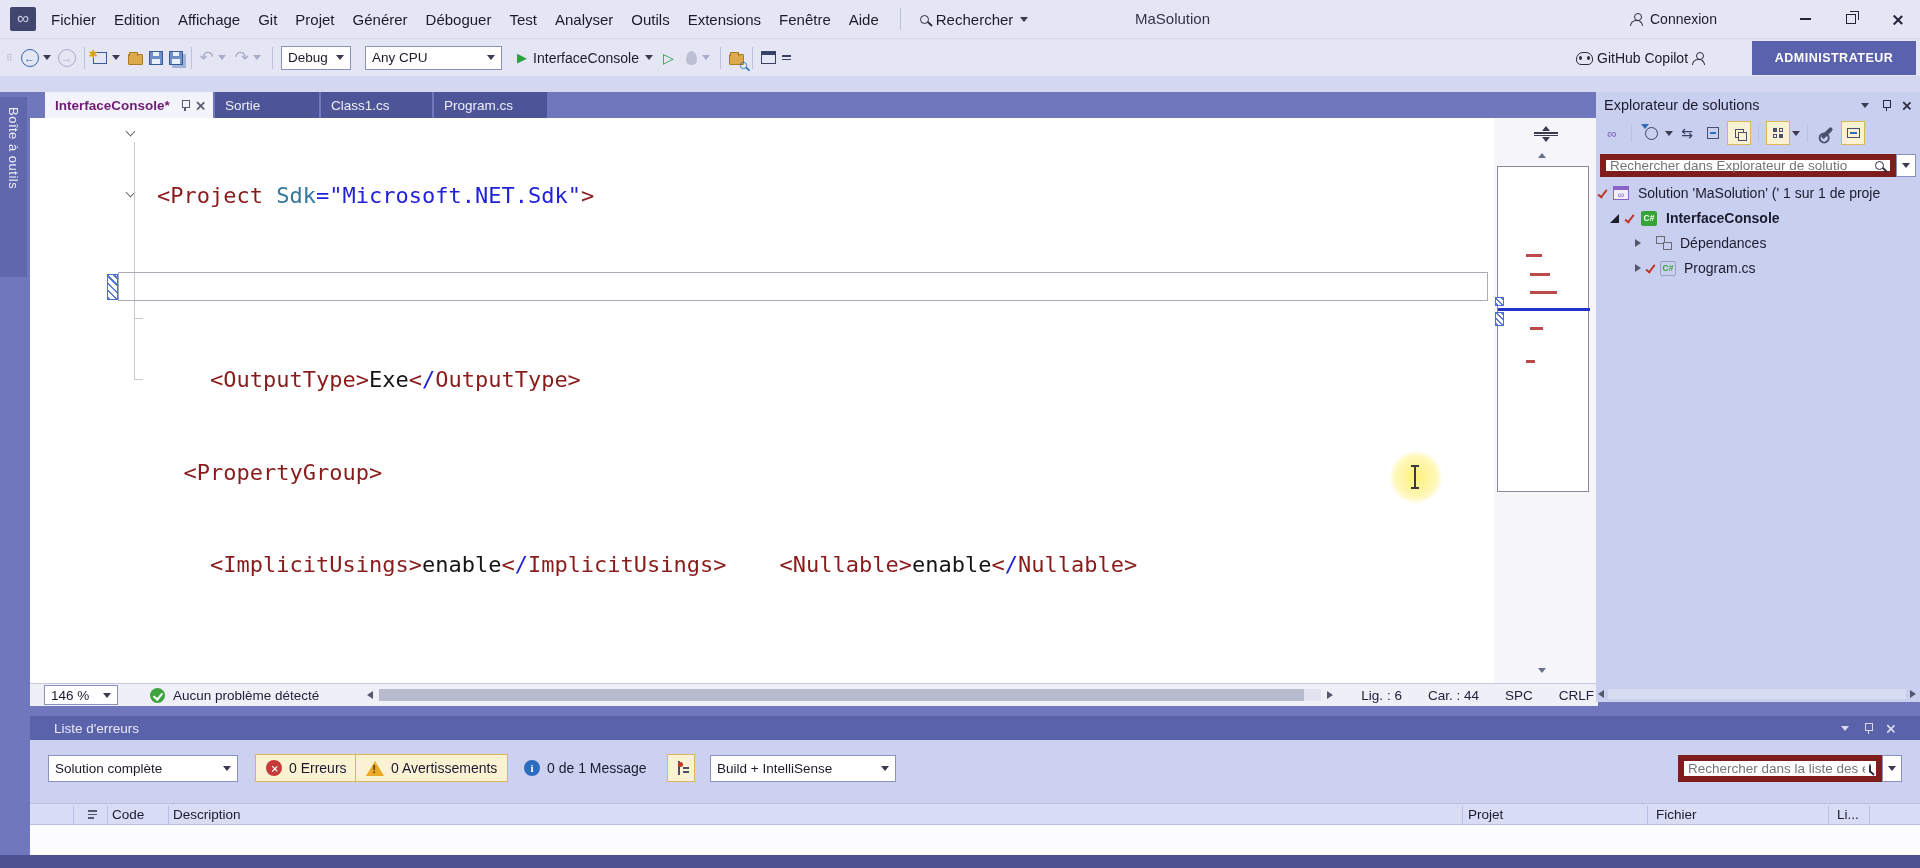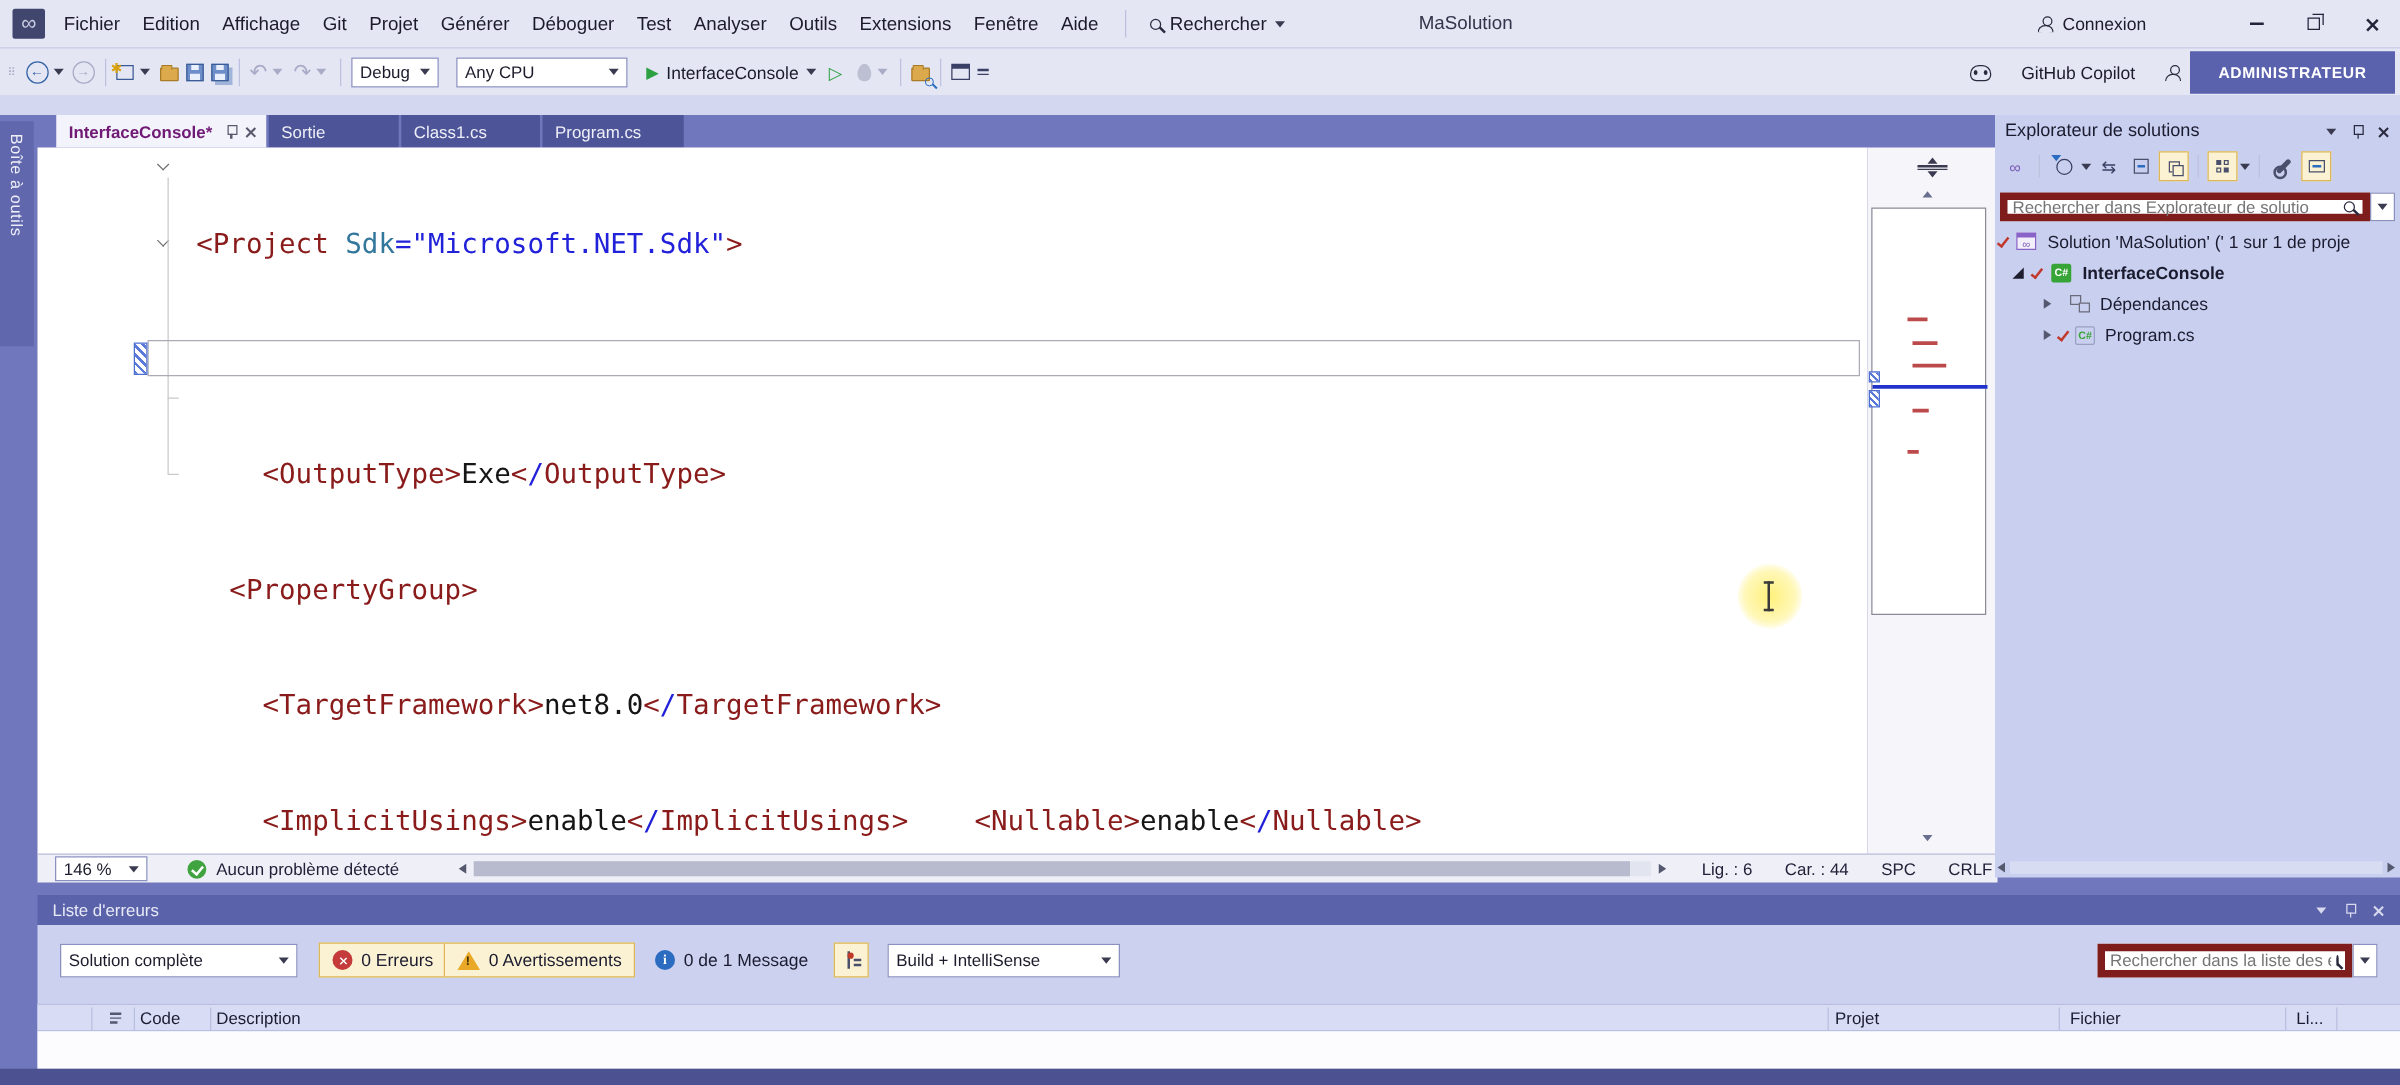--- a/index.html
+++ b/index.html
@@ -96,21 +96,21 @@
   .searchbox input { border:none; outline:none; flex:1; font-size:13.5px; color:#5E5E70; background:transparent; font-family:"Liberation Sans",sans-serif; padding:0 4px; }
   .tree-row { position:absolute; display:flex; align-items:center; font-size:14px; color:#1B1B30; height:24px; }
   .cs-icon { width:16px; height:15px; background:#37A437; border-radius:2px; color:#fff; font-size:8.5px; font-weight:bold; display:flex; align-items:center; justify-content:center; }
   .sol-icon { width:16px; height:14px; border:1.5px solid #8A63C8; border-top:4px solid #8A63C8; background:#F2EFFA; color:#7B5CB8; font-size:9px; display:flex; align-items:center; justify-content:center; }
   .dep-icon { position:relative; width:16px; height:14px; }
   .dep-icon::before { content:''; position:absolute; left:0; top:0; width:7px; height:6px; border:1.4px solid #6A6A7A; }
   .dep-icon::after { content:''; position:absolute; right:0; bottom:0; width:7px; height:6px; border:1.4px solid #6A6A7A; background:#C9CFEE; }
 
   
   .errlist { left:30px; top:716px; width:1890px; height:139px; }
-  .errl-title { height:24px; background:#5A62A9; color:#E8EAF8; display:flex; align-items:center; font-size:13.5px; padding:0 12px; }
+  .errl-title { height:24px; background:#5A62A9; color:#E8EAF8; display:flex; align-items:center; font-size:13.5px; padding:0 24px; }
   .errl-body { height:115px; background:#CBD1EF; position:relative; }
   .pill { display:flex; align-items:center; gap:7px; font-size:14px; color:#1B1B30; padding:0 10px; height:28px; }
   .sev-err { width:16px; height:16px; border-radius:50%; background:#C53A3A; color:#fff; display:flex; align-items:center; justify-content:center; }
   .sev-err .x-icon { transform:scale(0.6); }
   .sev-warn { width:0; height:0; border-left:9px solid transparent; border-right:9px solid transparent; border-bottom:15px solid #E9A826; position:relative; }
   .sev-warn span { position:absolute; left:-2.5px; top:3px; font-size:10px; font-weight:bold; color:#3A2E00; }
   .sev-info { width:16px; height:16px; border-radius:50%; background:#2B6BC0; color:#fff; font-size:11px; font-weight:bold; font-family:"Liberation Serif",serif; display:flex; align-items:center; justify-content:center; }
   .colhead { position:absolute; top:63px; left:0; width:1890px; height:22px; background:#D8DCF4; border-top:1px solid #B9BFE0; border-bottom:1px solid #B9BFE0; font-size:13.5px; color:#1B1B30; }
   .colsep { position:absolute; top:2px; width:1px; height:18px; background:#B9BFE0; }
   .colhead .lbl { position:absolute; top:3px; }
@@ -218,21 +218,21 @@
     </div>
     <div class="sep-v"></div>
     <div class="tbtn">
       <span class="sqr" style="width:15px;height:13px;border-color:#3A4065;border-top-width:4px"></span>
     </div>
     <div class="tbtn" style="flex-direction:column;gap:2px">
       <span style="width:9px;height:1.6px;background:#3A4065"></span>
         <span style="width:9px;height:1.6px;background:#3A4065"></span>
     </div>
 
-    <div class="abs flex" style="left:1576px; top:0; height:38px; gap:24px;text-align:center;">
+    <div class="abs flex" style="left:1576px; top:0; height:38px; gap:4px;text-align:center;">
       <span style="position:relative;width:17px;height:13px;border:1.6px solid #2B2B40;border-radius:7px 7px 5px 5px;display:inline-block;">
         <span style="position:absolute;left:2px;top:3px;width:3px;height:4px;background:#2B2B40;border-radius:50%"></span>
         <span style="position:absolute;right:2px;top:3px;width:3px;height:4px;background:#2B2B40;border-radius:50%"></span>
       </span>
       <span style="font-size:14px;color:#1B1B2B;">GitHub Copilot</span>
       <span class="person"></span>
     </div>
     <div class="abs flex" style="left:1752px; top:2px; width:164px; height:34px; background:#5A61AD; color:#FFFFFF; font-size:12.5px; font-weight:bold; letter-spacing:0.5px; justify-content:center;">
       <span>ADMINISTRATEUR</span>
     </div>
@@ -267,21 +267,20 @@
     <div class="guide" style="top:24px; height:237px;"></div>
     <div class="guide-stub" style="top:261px;"></div>
     <div class="guide-stub" style="top:200px;"></div>
     <div class="cur-line"></div>
     <div class="stripe-mark"></div>
     <div class="code">
       <div><span class="tk-m">&lt;Project </span><span class="tk-a">Sdk</span><span class="tk-b">="Microsoft.NET.Sdk"</span><span class="tk-m">&gt;</span></div>
       <div>&nbsp;</div>
       <div><span class="tk-m">    &lt;OutputType&gt;</span><span class="tk-k">Exe</span><span class="tk-m">&lt;</span><span class="tk-b">/</span><span class="tk-m">OutputType&gt;</span></div>
       <div><span class="tk-m">  &lt;PropertyGroup&gt;</span></div>
-      <div><span class="tk-m">    &lt;TargetFramework&gt;</span><span class="tk-k">net8.0</span><span class="tk-m">&lt;</span><span class="tk-b">/</span><span class="tk-m">TargetFramework&gt;</span></div>
       <div><span class="tk-m">    &lt;ImplicitUsings&gt;</span><span class="tk-k">enable</span><span class="tk-m">&lt;</span><span class="tk-b">/</span><span class="tk-m">ImplicitUsings&gt;</span><span class="tk-k">    </span><span class="tk-m">&lt;Nullable&gt;</span><span class="tk-k">enable</span><span class="tk-m">&lt;</span><span class="tk-b">/</span><span class="tk-m">Nullable&gt;</span></div>
       
       
       
     </div>
     <div class="cursor-glow"></div>
     <div class="ibeam"></div>
   </div>
 
   <div class="abs mini-col">

